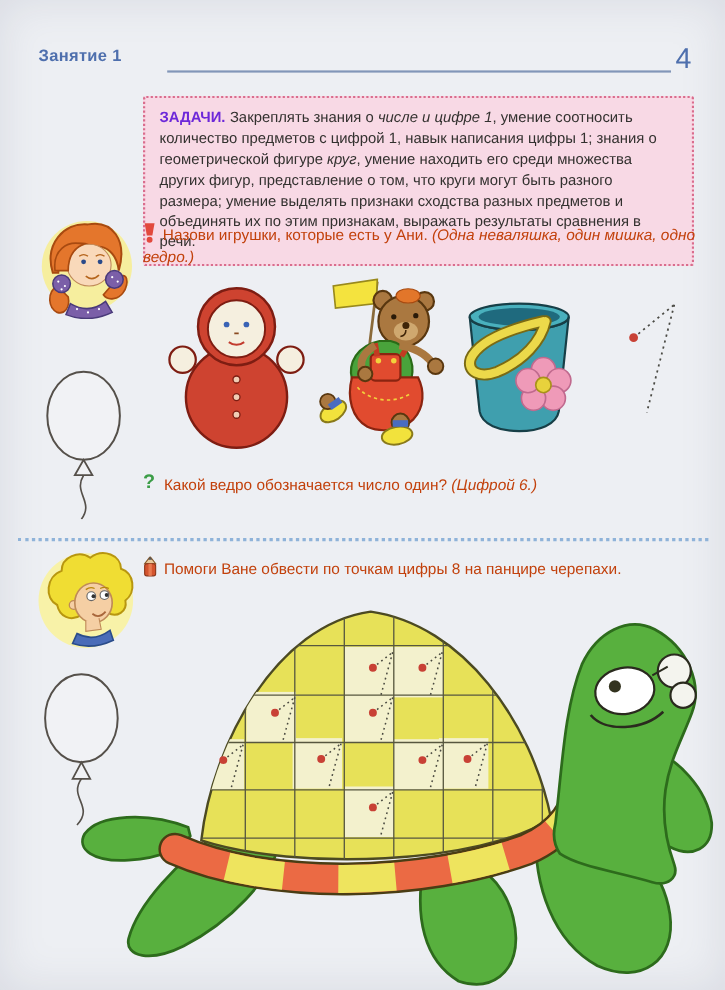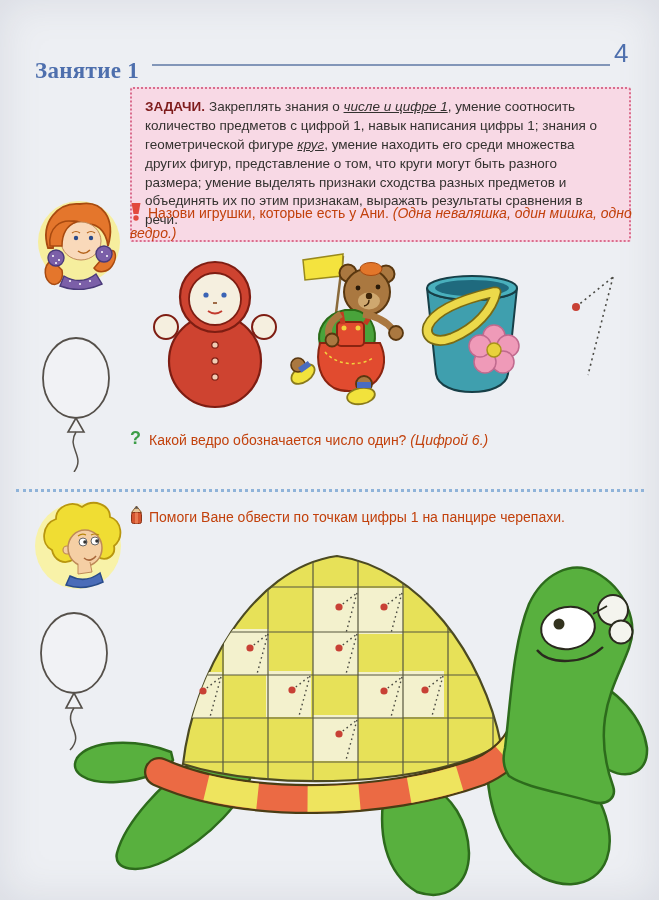--- a/index.html
+++ b/index.html
@@ -3,31 +3,31 @@
 <meta charset="utf-8">
 <style>
   html,body{margin:0;padding:0;}
   .page{
     position:relative;width:659px;height:900px;overflow:hidden;
     background:#edeff3;
     font-family:"Liberation Sans",sans-serif;color:#3b3b3b;
     box-shadow:inset 0 0 40px rgba(120,130,150,.18);
   }
   
-  .lesson-title{position:absolute;left:35px;top:58px;font-size:23px;font-weight:bold;color:#4e6fad;letter-spacing:.3px;font-family:Liberation Serif, serif;}
+  .lesson-title{position:absolute;left:35px;top:42px;font-size:15px;font-weight:bold;color:#4e6fad;letter-spacing:.3px;}
   .header-rule{position:absolute;left:152px;top:64px;width:458px;border-top:2px solid #8296b8;}
   .page-number{position:absolute;left:614px;top:38px;font-size:26px;color:#4e6fad;}
   
   .goals-box{
     position:absolute;left:130px;top:87px;width:471px;
     background:#f8d9e5;border:2px dotted #d96d8d;border-radius:3px;
     padding:9px 13px 10px 13px;font-size:13.5px;line-height:1.4;color:#33312f;
   }
-  .goals-label{color:#7f1d1d;font-weight:bold;margin-right:4px;}
-  .goals-text i{font-style:italic;text-decoration:underline;}
+  .goals-label{color:#6d28d9;font-weight:bold;margin-right:4px;}
+  .goals-text i{font-style:italic;}
   
   .task-line{position:absolute;font-size:14px;line-height:1.42;color:#c2410c;}
   .task-line .icon{display:inline-block;vertical-align:-3px;margin-right:6px;}
   .task-line i{font-style:italic;}
   
   .section-divider{position:absolute;left:16px;top:489px;width:628px;border-top:3px dotted #8fb3d9;}
   .abs{position:absolute;}
 </style>
 </head>
 <body>
@@ -176,21 +176,21 @@
     <path d="M46,68 L46,78 L60,76 L58,66" fill="#f5cfa4" stroke="#bf8a58" stroke-width="1"></path>
     <path d="M38,80 Q53,88 68,77 L71,86 Q52,95 34,89 Z" fill="#4a6cb8" stroke="#2a4c8a" stroke-width="1.5"></path>
   </svg>
 
   <div class="task-line" style="left:130px;top:506px;width:512px">
     <svg class="icon" width="13" height="19" viewBox="0 0 13 19">
       <polygon points="6.5,0 1.5,6.5 11.5,6.5" fill="#e8c89a" stroke="#8a5a28" stroke-width="1"></polygon>
       <polygon points="6.5,0 4.6,2.8 8.4,2.8" fill="#555"></polygon>
       <rect x="1.5" y="6.5" width="10" height="11" rx="2" fill="#d4542e" stroke="#8a3418" stroke-width="1"></rect>
       <rect x="5" y="6.5" width="3" height="11" fill="#e87a50"></rect>
-    </svg><span>Помоги Ване обвести по точкам цифры 1 на панцире черепахи.</span>
+    </svg><span>Помоги Ване обвести по точкам цифры 8 на панцире черепахи.</span>
   </div>
 
   <svg class="abs" style="left:26px;top:607px" width="96" height="145" viewBox="0 0 96 145">
     <ellipse cx="48" cy="46" rx="33" ry="40" fill="#f1f2f5" stroke="#55504a" stroke-width="1.8"></ellipse>
     <path d="M48,86 L40,101 L56,101 Z" fill="#f1f2f5" stroke="#55504a" stroke-width="1.6"></path>
     <path d="M48,101 C36,118 60,126 44,143" fill="none" stroke="#55504a" stroke-width="1.5"></path>
   </svg>
 
   <svg class="abs" style="left:55px;top:548px" width="604" height="352" viewBox="0 0 604 352">
     <defs>

